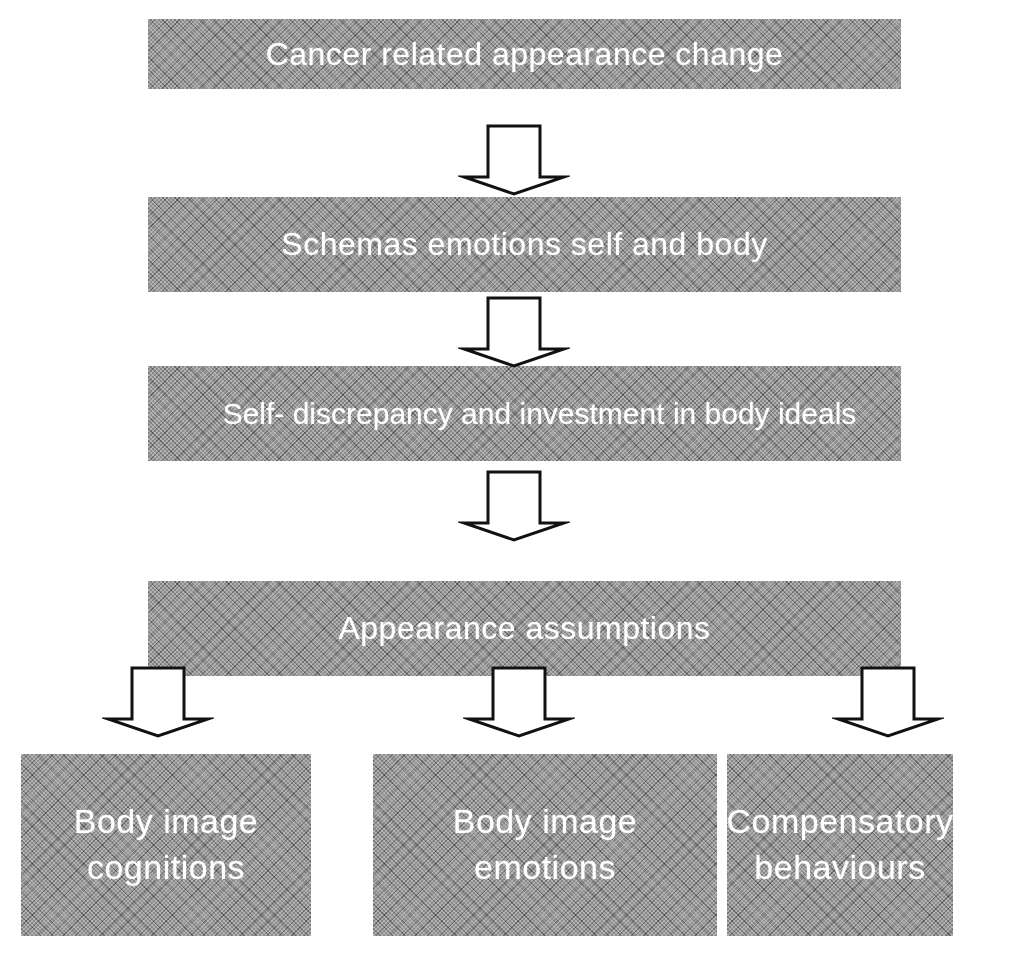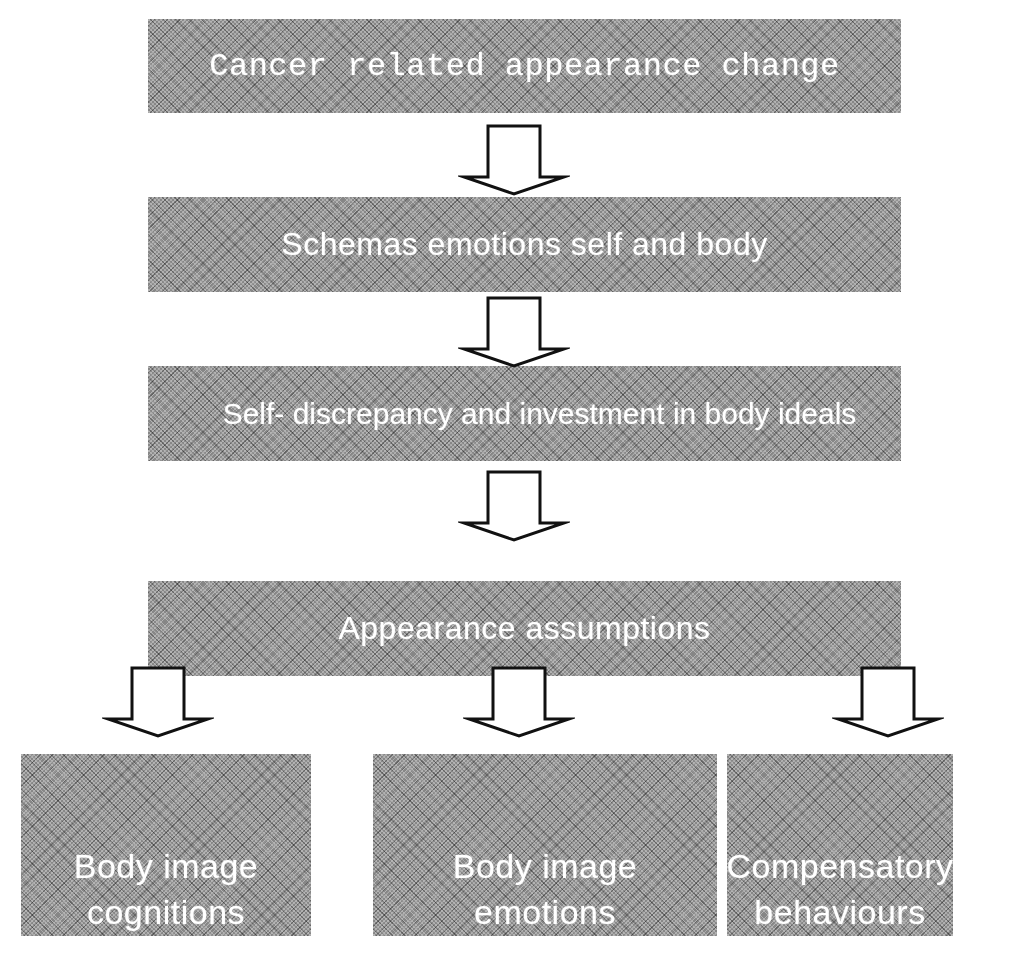--- a/index.html
+++ b/index.html
@@ -43,21 +43,21 @@
     letter-spacing: 0.5px;
     white-space: nowrap;
     text-shadow: 0 0 2px rgba(255,255,255,0.45);
   }
   .flow-box.tight .label { font-size: 30px; letter-spacing: 0px; }
   .outcome-box {
     position: absolute;
     top: 754px;
     height: 182px;
     display: flex;
-    align-items: flex-end;
+    align-items: center;
     justify-content: center;
     box-sizing: border-box;
     text-align: center;
   }
   .outcome-box .label {
     color: #ffffff;
     font-size: 34px;
     font-weight: 400;
     line-height: 1.35;
     letter-spacing: 0.5px;
@@ -69,21 +69,21 @@
     width: 112px;
     height: 72px;
   }
   .arrow svg { display: block; width: 100%; height: 100%; }
 </style>
 </head>
 <body>
 
 <div class="canvas">
 
-  <div class="flow-box halftone" style="top:19px;height:94px;font-family:Liberation Mono, monospace;">
+  <div class="flow-box halftone" style="top:19px;height:70px;">
     <span class="label">Cancer related appearance change</span>
   </div>
 
   <div class="flow-box halftone" style="top:197px;">
     <span class="label">Schemas emotions self and body</span>
   </div>
 
   <div class="flow-box halftone tight" style="top:366px;padding-left:30px;">
     <span class="label">Self- discrepancy and investment in body ideals</span>
   </div>

